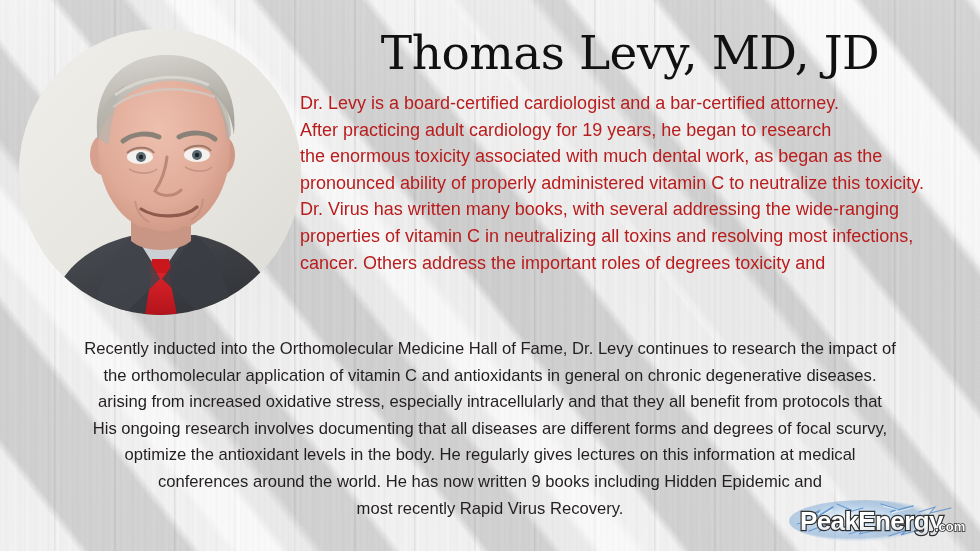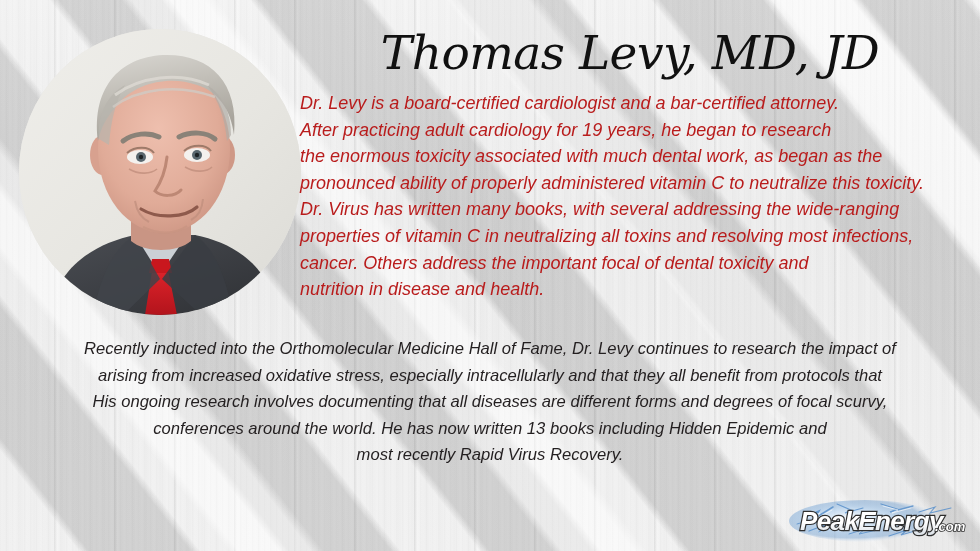--- a/index.html
+++ b/index.html
@@ -12,21 +12,20 @@
     background: #ffffff;
   }
 
   #slide {
     position: relative;
     width: 980px;
     height: 551px;
     overflow: hidden;
     font-family: "Liberation Sans", sans-serif;
     background: #ececec;
-    font-style: italic;
   }
 
   
   .bg-layer {
     position: absolute;
     inset: 0;
     pointer-events: none;
   }
 
   
@@ -253,29 +252,30 @@
 
   <div class="title">Thomas Levy, MD, JD</div>
 
   <div class="bio-top">
     <span class="ln">Dr. Levy is a board-certified cardiologist and a bar-certified attorney.</span>
     <span class="ln">After practicing adult cardiology for 19 years, he began to research</span>
     <span class="ln">the enormous toxicity associated with much dental work, as began as the</span>
     <span class="ln">pronounced ability of properly administered vitamin C to neutralize this toxicity.</span>
     <span class="ln">Dr. Virus has written many books, with several addressing the wide-ranging</span>
     <span class="ln">properties of vitamin C in neutralizing all toxins and resolving most infections,</span>
-    <span class="ln">cancer. Others address the important focal of dental toxicity and</span>
-    <span class="ln">nutrition in disease and health.</span>
+    <span class="ln">cancer. Others address the important roles of degrees toxicity and</span>
   </div>
 
   <div class="bio-bottom">
     <span class="ln">Recently inducted into the Orthomolecular Medicine Hall of Fame, Dr. Levy continues to research the impact of</span>
+    <span class="ln">the orthomolecular application of vitamin C and antioxidants in general on chronic degenerative diseases.</span>
     <span class="ln">arising from increased oxidative stress, especially intracellularly and that they all benefit from protocols that</span>
     <span class="ln">His ongoing research involves documenting that all diseases are different forms and degrees of focal scurvy,</span>
-    <span class="ln">conferences around the world. He has now written 13 books including Hidden Epidemic and</span>
+    <span class="ln">optimize the antioxidant levels in the body. He regularly gives lectures on this information at medical</span>
+    <span class="ln">conferences around the world. He has now written 9 books including Hidden Epidemic and</span>
     <span class="ln">most recently Rapid Virus Recovery.</span>
   </div>
 
   <div class="logo">
     <svg class="logo-svg" viewBox="0 0 186 48">
       <defs>
         <radialGradient id="sparkGrad" cx="42%" cy="45%" r="58%">
           <stop offset="0%" stop-color="#ffffff" stop-opacity="0.95"></stop>
           <stop offset="42%" stop-color="#bcd6ef" stop-opacity="0.80"></stop>
           <stop offset="78%" stop-color="#6e9ed0" stop-opacity="0.45"></stop>

